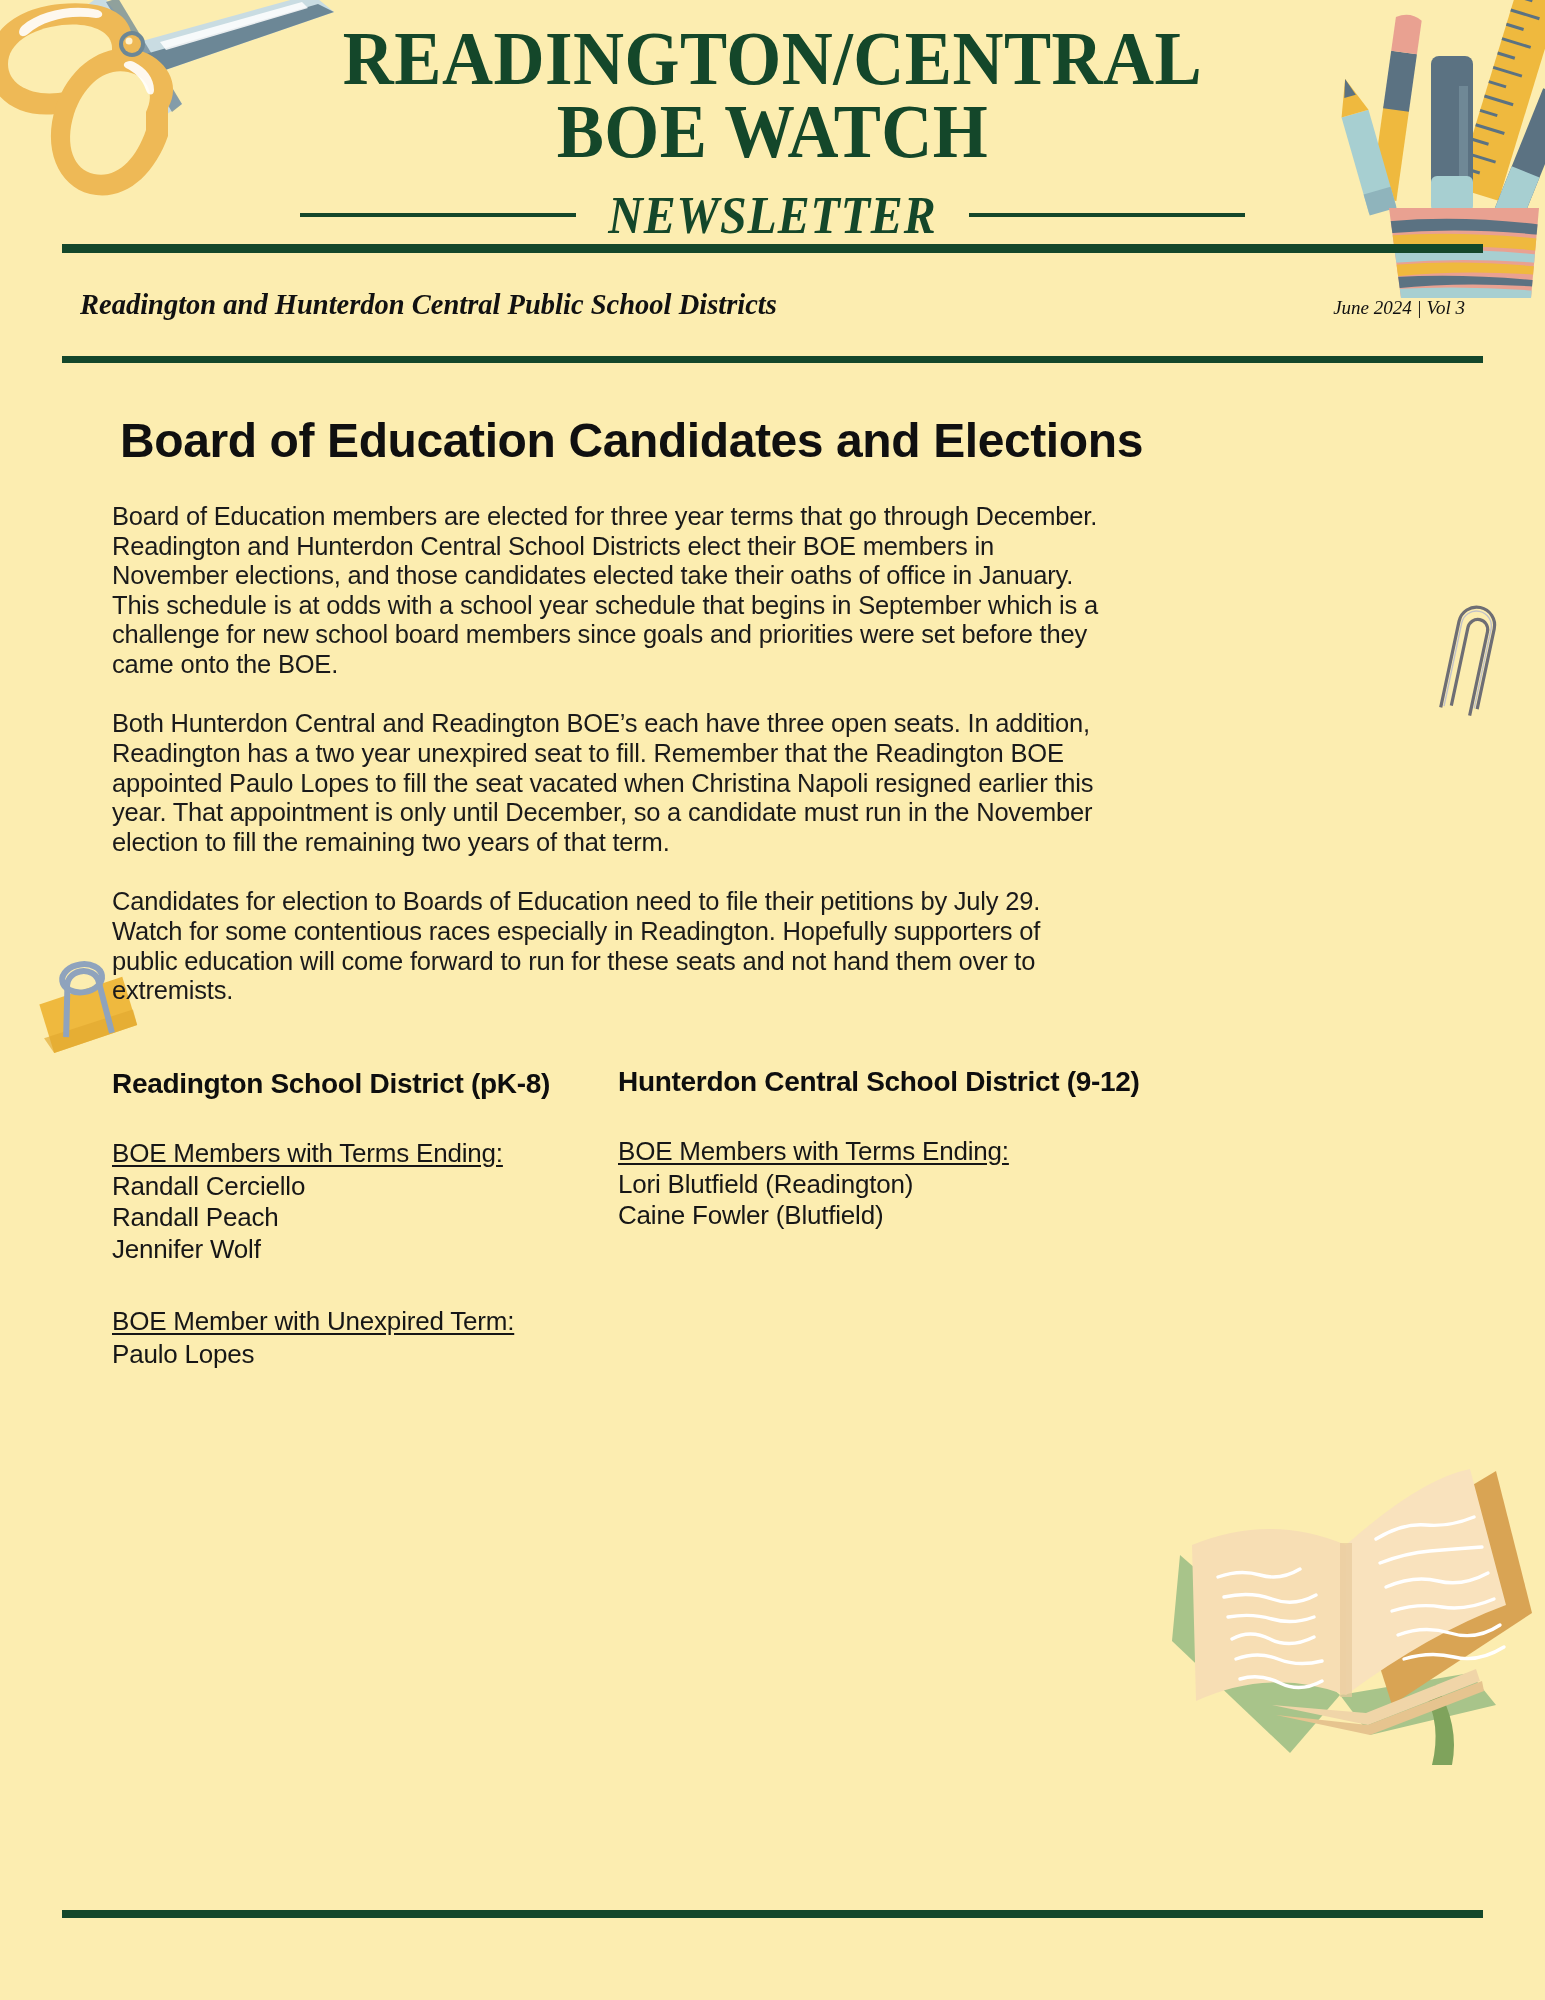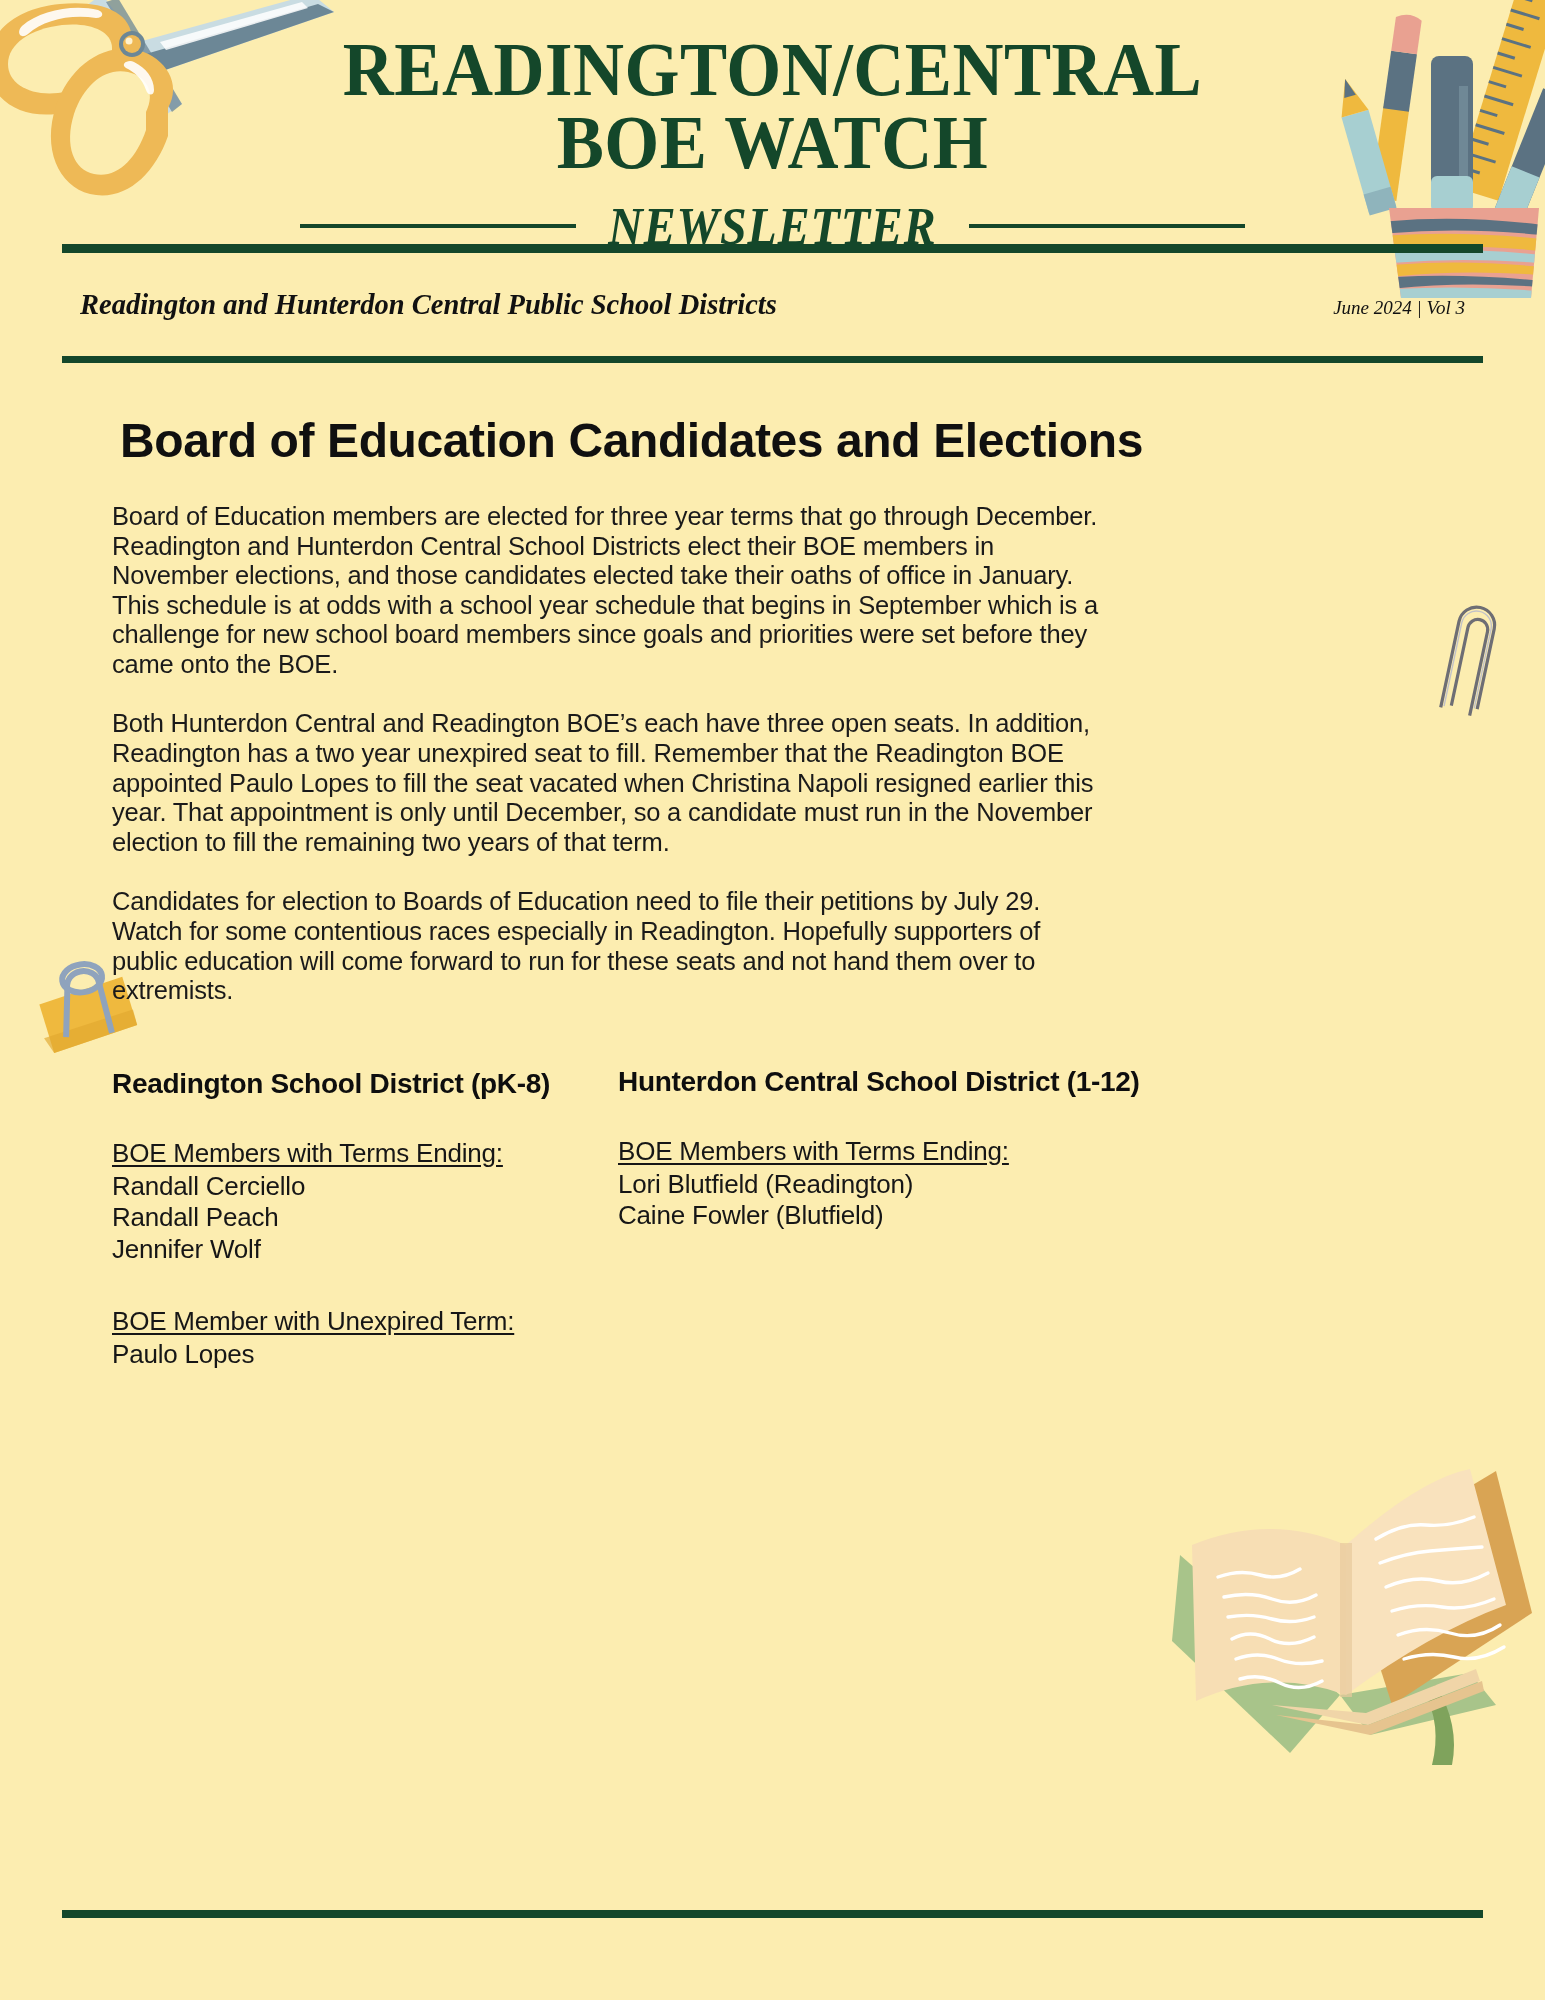--- a/index.html
+++ b/index.html
@@ -18,21 +18,21 @@
     position: relative;
     width: 1545px;
     height: 2000px;
     background: #FCEDB0;
     overflow: hidden;
   }
 
   
   .masthead {
     position: relative;
-    padding-top: 33px;
+    padding-top: 22px;
     height: 244px;
   }
 
   .masthead-title {
     text-align: center;
     font-family: "Liberation Serif", serif;
     font-weight: bold;
     color: #14472A;
     font-size: 76px;
     line-height: 0.96;
@@ -352,21 +352,21 @@
         <div class="list-item">Randall Peach</div>
         <div class="list-item">Jennifer Wolf</div>
 
         <div class="spacer-block"></div>
 
         <div class="list-head">BOE Member with Unexpired Term:</div>
         <div class="list-item">Paulo Lopes</div>
       </div>
 
       <div class="col-right">
-        <div class="district-head">Hunterdon Central School District (1-12)</div>
+        <div class="district-head">Hunterdon Central School District (9-12)</div>
 
         <div class="list-head">BOE Members with Terms Ending:</div>
         <div class="list-item">Lori Blutfield (Readington)</div>
         <div class="list-item">Caine Fowler (Blutfield)</div>
       </div>
 
     </div>
   </section>
 
   <div class="deco" id="book-deco">

